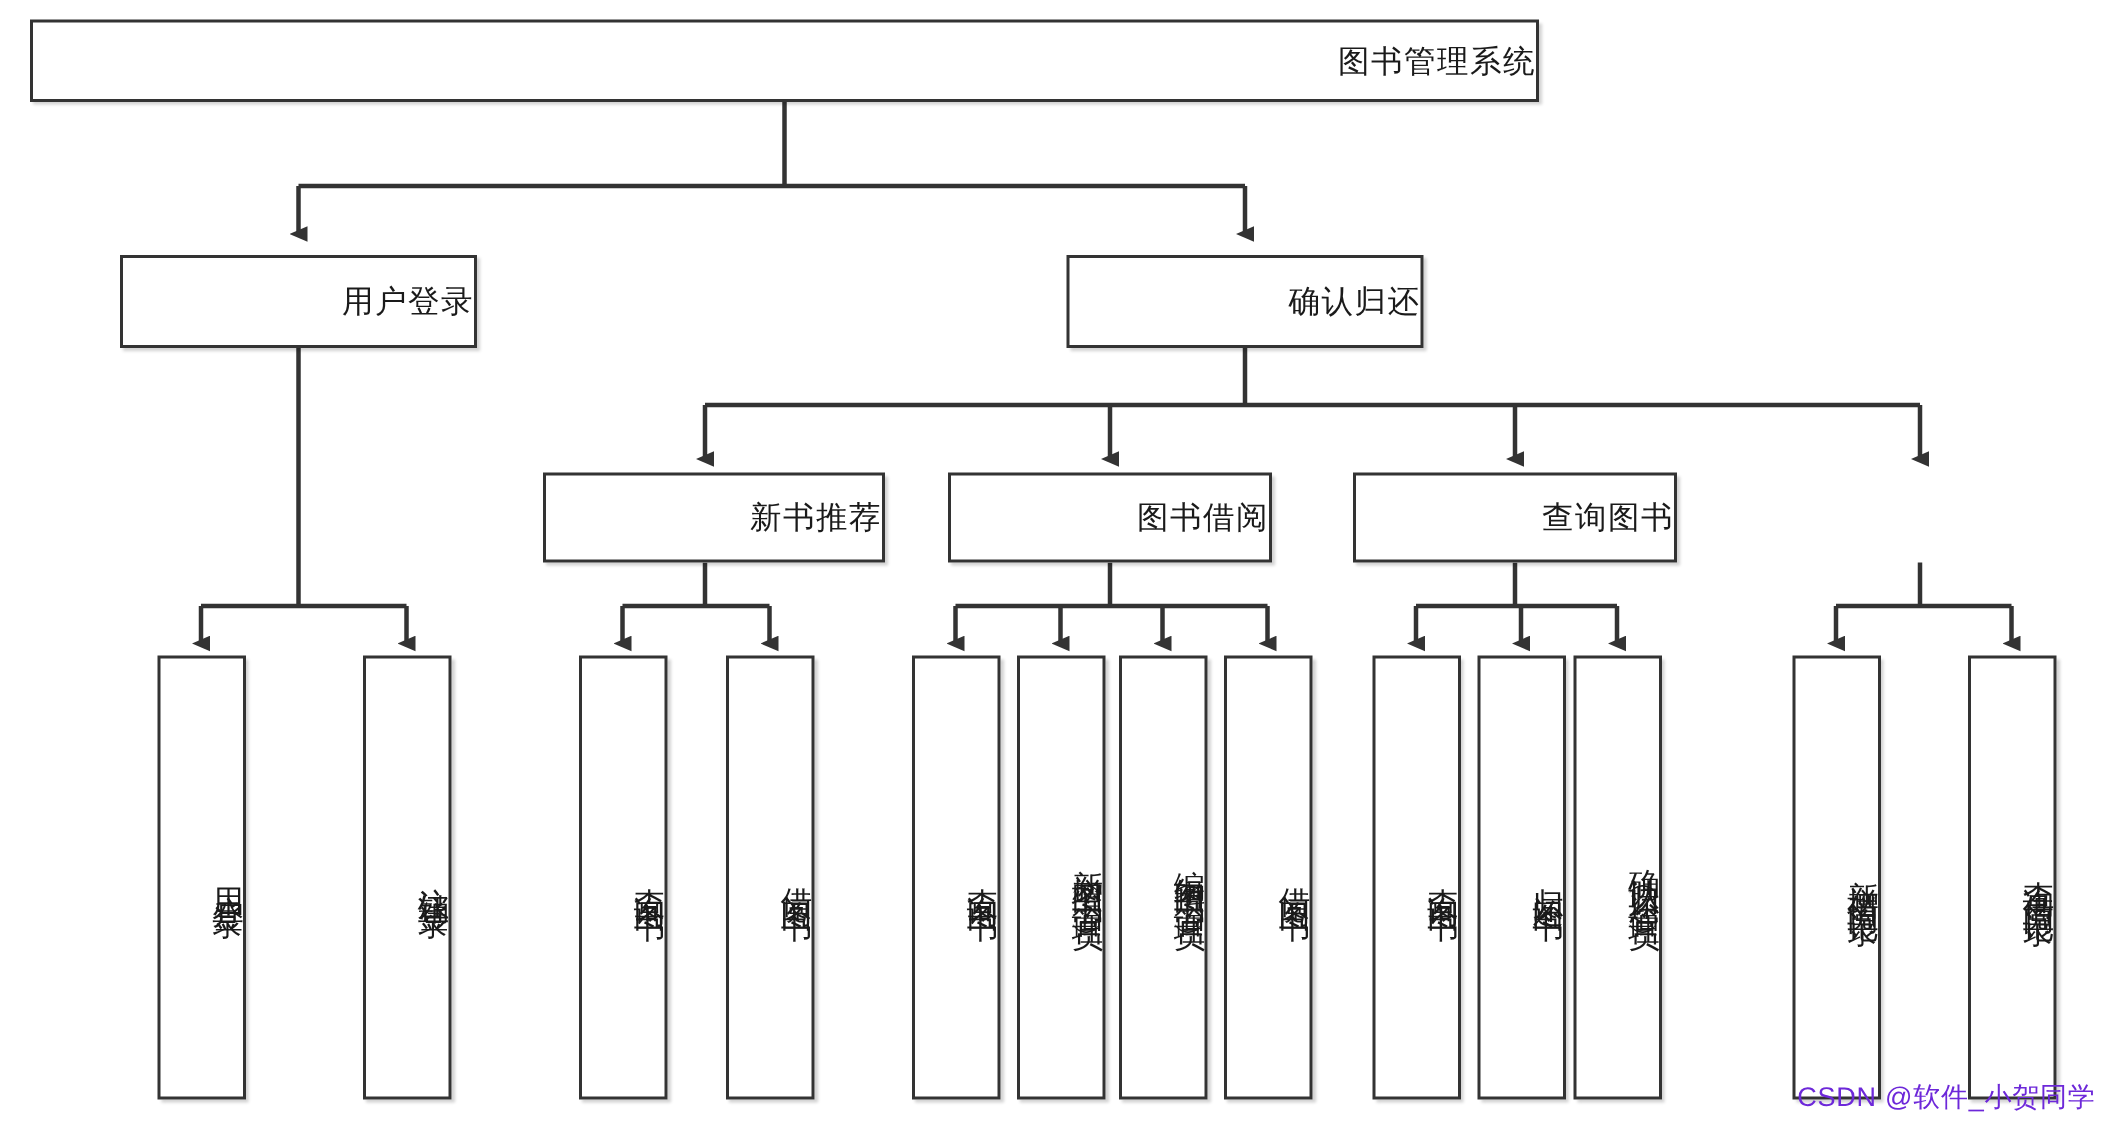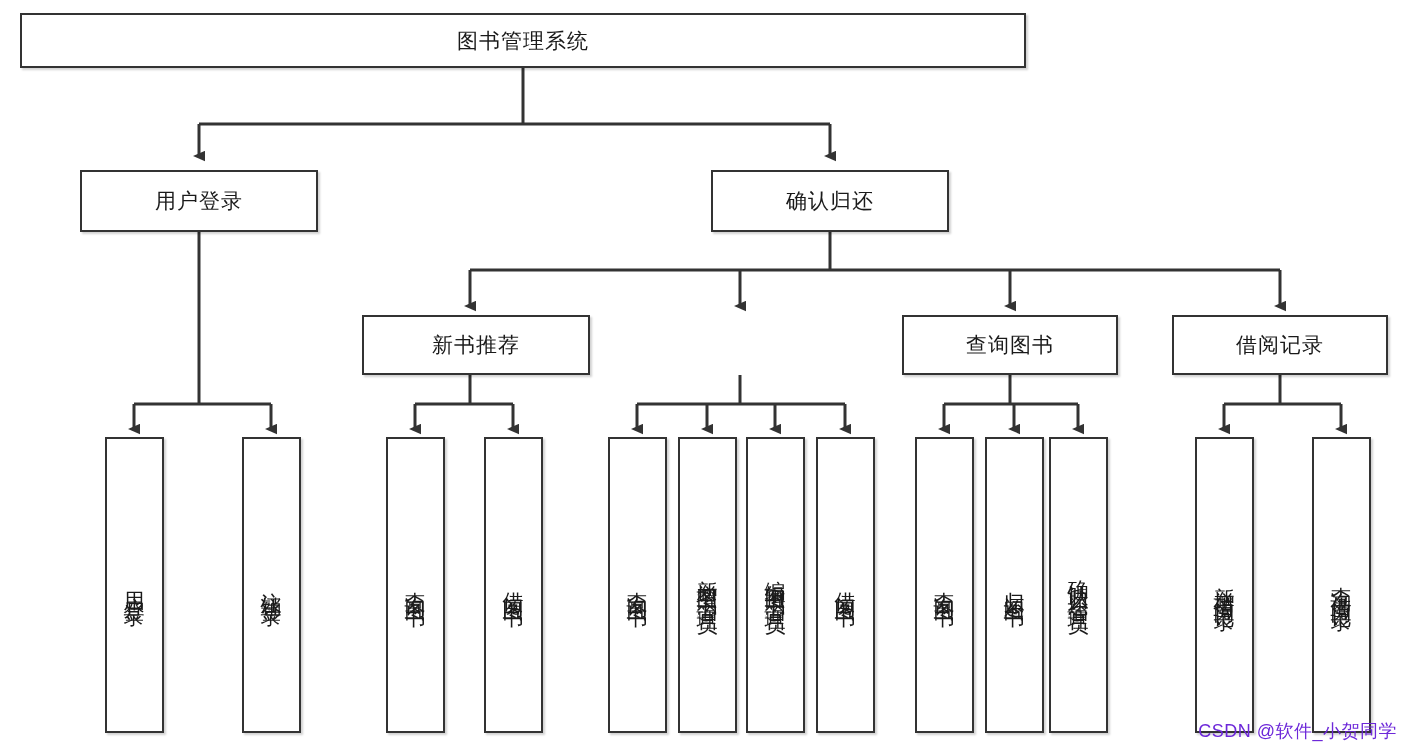--- a/index.html
+++ b/index.html
@@ -28,21 +28,21 @@
     pointer-events: none;
   }
   .node {
     position: absolute;
     box-sizing: border-box;
     background: #ffffff;
     border: 2px solid #333333;
     box-shadow: 2px 2px 2px rgba(0,0,0,0.18);
     display: flex;
     align-items: center;
-    justify-content: center;
+    justify-content: flex-end;
     color: #1a1a1a;
   }
   .node.h-node {
     font-size: 21px;
     letter-spacing: 1px;
   }
   .node.v-node {
     font-size: 21px;
   }
   .v-label {
@@ -127,25 +127,25 @@
   <div class="node h-node" style="left:80px; top:170px; width:238px; height:62px;">
     <span class="h-label">用户登录</span>
   </div>
   <div class="node h-node" style="left:711px; top:170px; width:238px; height:62px;">
     <span class="h-label">确认归还</span>
   </div>
 
   <div class="node h-node" style="left:362px; top:315px; width:228px; height:60px;">
     <span class="h-label">新书推荐</span>
   </div>
+  <div class="node h-node" style="left:632px; top:315px; width:216px; height:60px;">
+    <span class="h-label">图书借阅</span>
+  </div>
   <div class="node h-node" style="left:902px; top:315px; width:216px; height:60px;">
     <span class="h-label">查询图书</span>
-  </div>
-  <div class="node h-node" style="left:1172px; top:315px; width:216px; height:60px;">
-    <span class="h-label">借阅记录</span>
   </div>
 
   <div class="node v-node" style="left:105px; top:437px; width:59px; height:296px;">
     <span class="v-label">用户登录</span>
   </div>
   <div class="node v-node" style="left:242px; top:437px; width:59px; height:296px;">
     <span class="v-label">注销登录</span>
   </div>
 
   <div class="node v-node" style="left:386px; top:437px; width:59px; height:296px;">

